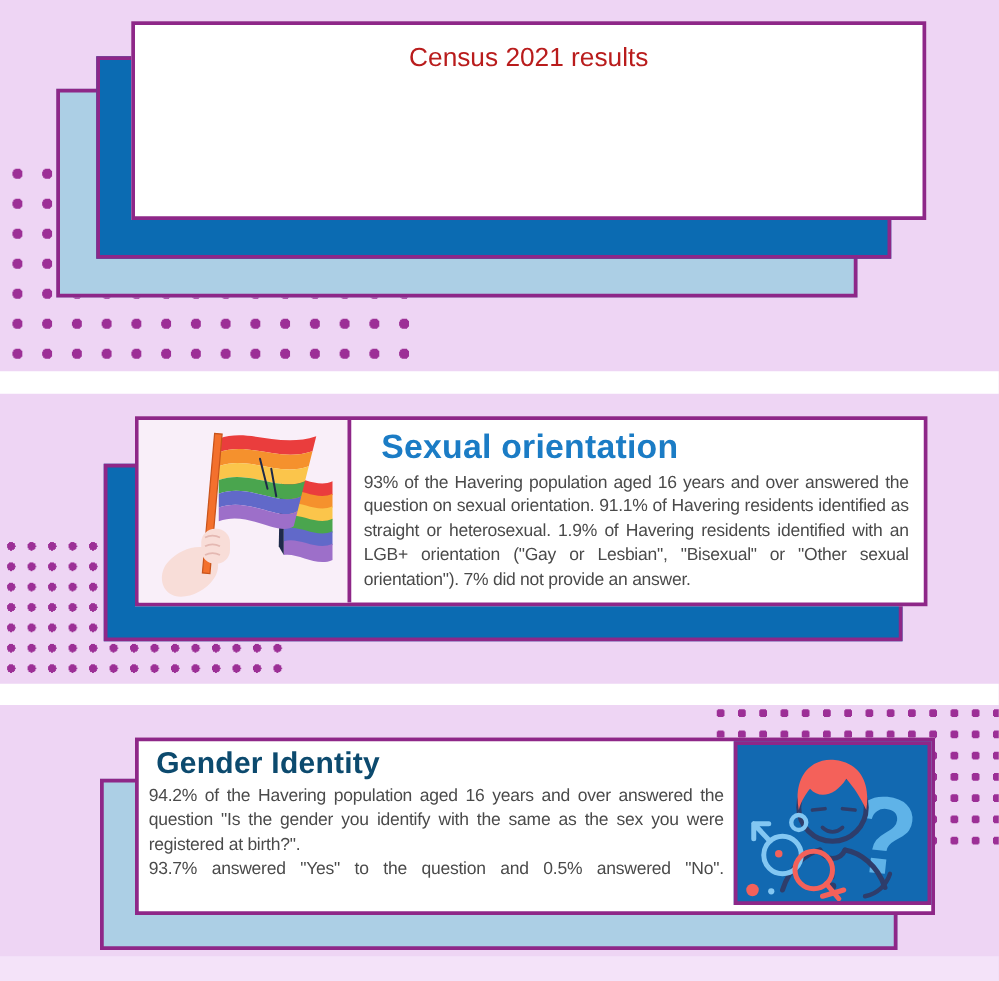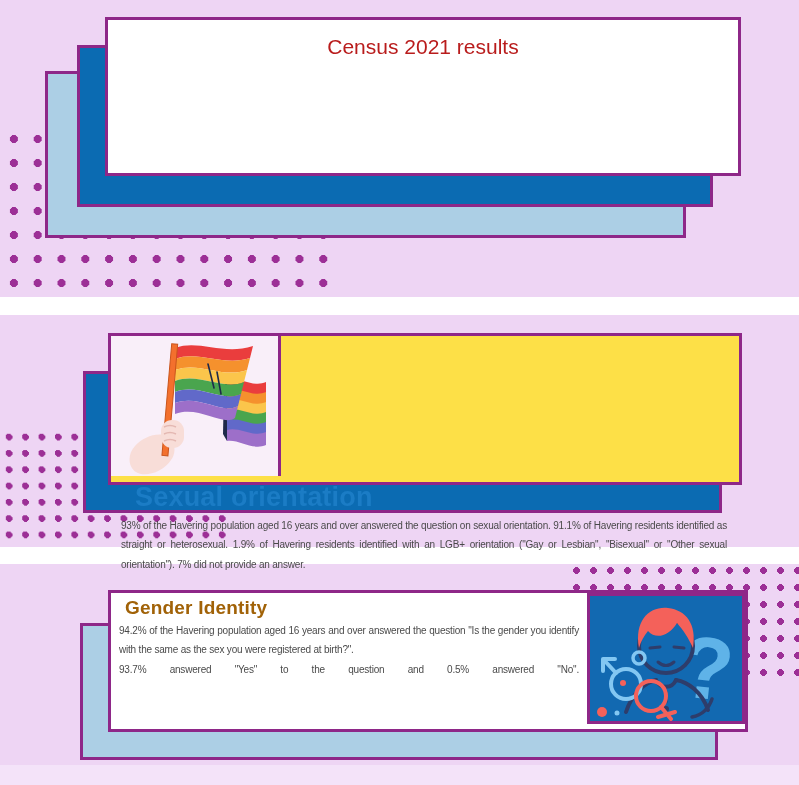--- a/index.html
+++ b/index.html
@@ -41,36 +41,36 @@
   .hdr-darkblue{left:77px;top:45px;width:630px;height:156px;background:#0b6bb2;}
   .hdr-white{left:105px;top:17px;width:630px;height:153px;background:#ffffff;text-align:center;}
   .main-title{
     margin:16px 30px 0 30px;font-size:33px;line-height:40px;font-weight:bold;
     color:#1b7cc5;letter-spacing:0.2px;
   }
   .subtitle{margin-top:15px;font-size:21px;color:#b91c1c;}
 
   
   .so-back{left:83px;top:371px;width:633px;height:136px;background:#0b6bb2;}
-  .so-card{left:108px;top:333px;width:628px;height:146px;background:#fde047;display:flex;flex-direction:column;}
+  .so-card{left:108px;top:333px;width:628px;height:146px;background:#ffffff;display:flex;}
   .so-flag-panel{
     width:167px;flex:none;background:#f9eff9;border-right:3px solid #8e2788;
     display:flex;align-items:center;justify-content:center;overflow:hidden;
   }
   .so-text{flex:1;padding:4px 12px 0 10px;}
   .sec-heading{font-size:27px;font-weight:bold;color:#1b7cc5;margin:2px 0 3px 14px;letter-spacing:0.2px;}
   .body-text{
-    font-size:10px;line-height:19.4px;color:#4a4a4a;text-align:justify;
+    font-size:14px;line-height:19.4px;color:#4a4a4a;text-align:justify;
     letter-spacing:-0.2px;margin:0;
   }
 
   
   .gi-back{left:80px;top:623px;width:632px;height:131px;background:#accfe5;}
   .gi-card{left:108px;top:590px;width:634px;height:136px;background:#ffffff;}
-  .gi-heading{font-size:19px;font-weight:bold;color:#a16207;margin:4px 0 2px 14px;letter-spacing:0.2px;}
+  .gi-heading{font-size:24px;font-weight:bold;color:#0c4a6e;margin:4px 0 2px 14px;letter-spacing:0.2px;}
   .gi-body{margin:0 166px 0 8px;}
   .gi-body p{margin:0;}
   .force-justify{text-align:justify;}
   .force-justify::after{content:"";display:inline-block;width:100%;}
   .gi-image-panel{
     position:absolute;top:0;right:0;width:152px;height:125px;
     background:#1269b1;border:3px solid #8e2788;overflow:hidden;
   }
 </style>
 </head>

